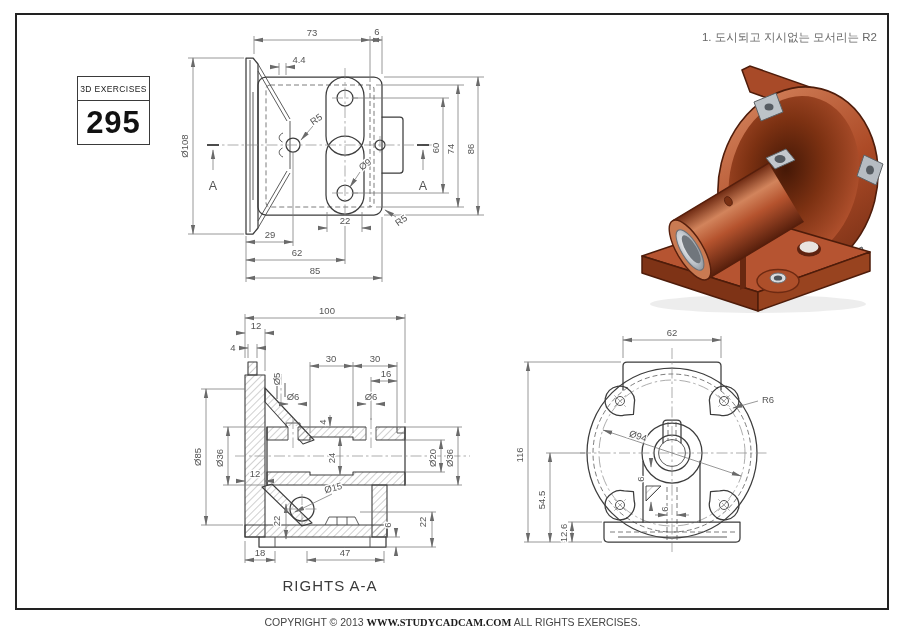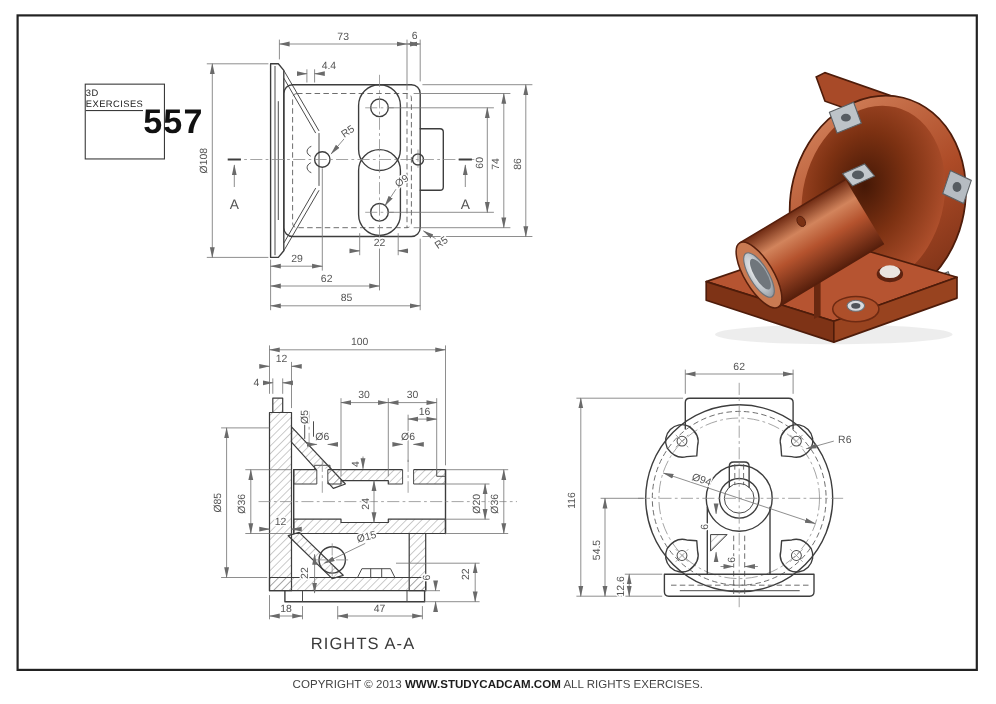--- a/index.html
+++ b/index.html
@@ -1,53 +1,54 @@
 <!DOCTYPE html>
 <html><head>
 <meta charset="utf-8">
 <style>
   html,body{margin:0;padding:0;background:#fff;}
   .page{position:relative;width:905px;height:640px;background:#fff;overflow:hidden;
         font-family:"Liberation Sans","DejaVu Sans",sans-serif;}
   .frame{position:absolute;left:15px;top:13px;width:870px;height:593px;
          border:2.5px solid #222;background:#fff;}
   .badge{position:absolute;left:77px;top:76px;width:71px;height:67px;
-         border:1.5px solid #3a3a3a;background:#fff;display:flex;}
+         border:1.5px solid #3a3a3a;background:#fff;display:flex;flex-direction:column;}
   .badge-title{height:23px;border-bottom:1.5px solid #3a3a3a;display:flex;align-items:center;
          justify-content:center;font-size:8.5px;letter-spacing:.4px;color:#222;}
   .badge-num{flex:1;display:flex;align-items:center;justify-content:center;
          font-size:31px;font-weight:bold;color:#111;letter-spacing:1px;}
   .note{position:absolute;top:30px;right:28px;font-size:11.5px;color:#666;}
   .section-label{position:absolute;left:240px;top:577px;width:180px;text-align:center;
          font-size:15px;letter-spacing:1px;color:#3a3a3a;}
   .copyright{position:absolute;left:0;top:616px;width:100%;text-align:center;
          font-size:10.5px;color:#454545;}
-  .copyright b{color:#1c1c1c;}
+  .copyright b{color:#1c1c1c;font-family:Liberation Serif, serif;}
   svg{position:absolute;overflow:visible;}
   .obj{stroke:#3d3d3d;stroke-width:1.25;fill:none;stroke-linecap:round;stroke-linejoin:round;}
   .obj2{stroke:#4a4a4a;stroke-width:.9;fill:none;}
   .hid{stroke:#5a5a5a;stroke-width:.8;fill:none;stroke-dasharray:5,3;}
   .ctr{stroke:#8a8a8a;stroke-width:.7;fill:none;stroke-dasharray:11,3,2.5,3;}
   .dim{stroke:#767676;stroke-width:.75;fill:none;}
   .hatchy{fill:url(#hatch);stroke:#3d3d3d;stroke-width:1.1;stroke-linejoin:round;}
   .wh{fill:#fff;stroke:none;}
   text.dt{font-family:"Liberation Sans",sans-serif;font-size:9.5px;fill:#555;
           text-anchor:middle;paint-order:stroke;stroke:#fff;stroke-width:2.5px;}
 </style>
 </head>
 <body>
 
 <div class="page">
   <div class="frame"></div>
 
   <div class="badge">
     <div class="badge-title">3D EXERCISES</div>
-    <div class="badge-num">557</div>
+    <div class="badge-num">295</div>
   </div>
 
+  <div class="note">1. 도시되고 지시없는 모서리는 R2</div>
 
   <svg style="left:168px;top:24px" width="332" height="272" viewBox="168 24 332 272">
     <defs>
       <marker id="ah" markerUnits="userSpaceOnUse" markerWidth="10" markerHeight="6" viewBox="0 0 10 6" refX="9.3" refY="3" orient="auto-start-reverse">
         <path d="M10,3 L0,0.8 L0,5.2 Z" fill="#6a6a6a"></path>
       </marker>
       <pattern id="hatch" patternUnits="userSpaceOnUse" width="5" height="5" patternTransform="rotate(45)">
         <line x1="0" y1="0" x2="0" y2="5" stroke="#787878" stroke-width="0.7"></line>
       </pattern>
     </defs>

